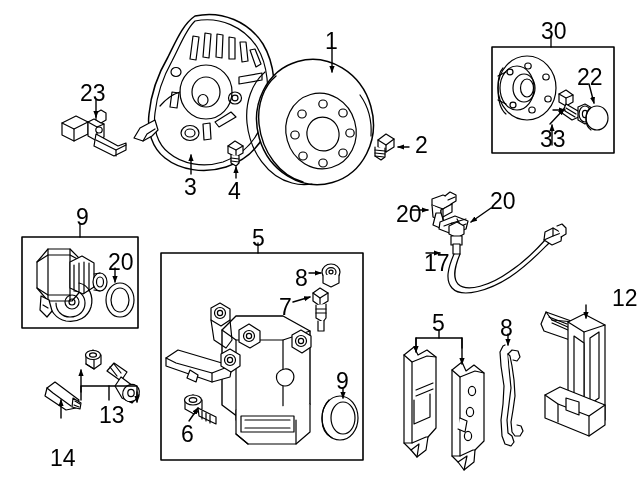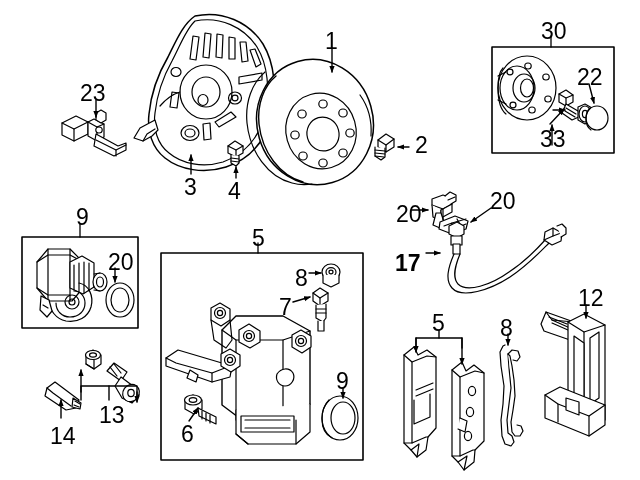--- a/index.html
+++ b/index.html
@@ -430,26 +430,26 @@
   <div class="callout-label" style="left:415px; top:134px;">2</div>
   <div class="callout-label" style="left:184px; top:176px;">3</div>
   <div class="callout-label" style="left:228px; top:180px;">4</div>
   <div class="callout-label" style="left:252px; top:227px;">5</div>
   <div class="callout-label" style="left:181px; top:423px;">6</div>
   <div class="callout-label" style="left:279px; top:296px;">7</div>
   <div class="callout-label" style="left:295px; top:267px;">8</div>
   <div class="callout-label" style="left:336px; top:370px;">9</div>
   <div class="callout-label" style="left:76px; top:206px;">9</div>
   <div class="callout-label" style="left:108px; top:251px;">20</div>
-  <div class="callout-label" style="left:578px; top:287px;">12</div>
+  <div class="callout-label" style="left:612px; top:287px;">12</div>
   <div class="callout-label" style="left:99px; top:404px;">13</div>
-  <div class="callout-label" style="left:50px; top:425px;">14</div>
+  <div class="callout-label" style="left:50px; top:447px;">14</div>
   <div class="callout-label" style="left:500px; top:317px;">8</div>
   <div class="callout-label" style="left:432px; top:312px;">5</div>
-  <div class="callout-label" style="left:395px; top:252px;font-weight:bold;">17</div>
+  <div class="callout-label" style="left:424px; top:252px;">17</div>
   <div class="callout-label" style="left:396px; top:203px;">20</div>
   <div class="callout-label" style="left:490px; top:190px;">20</div>
   <div class="callout-label" style="left:541px; top:20px;">30</div>
   <div class="callout-label" style="left:540px; top:128px;">33</div>
   <div class="callout-label" style="left:577px; top:66px;text-align:center;">22</div>
   <div class="callout-label" style="left:80px; top:82px;text-align:right;">23</div>
 
 </div>
 
 </body></html>

